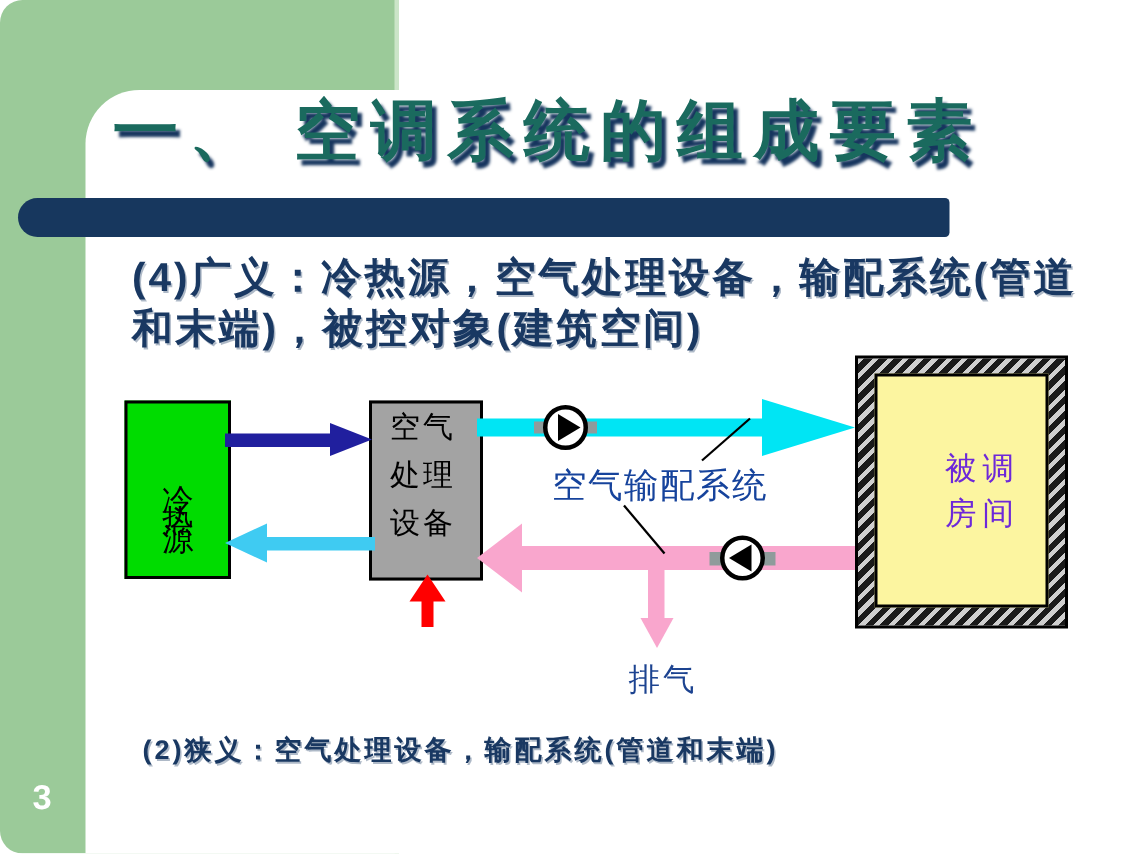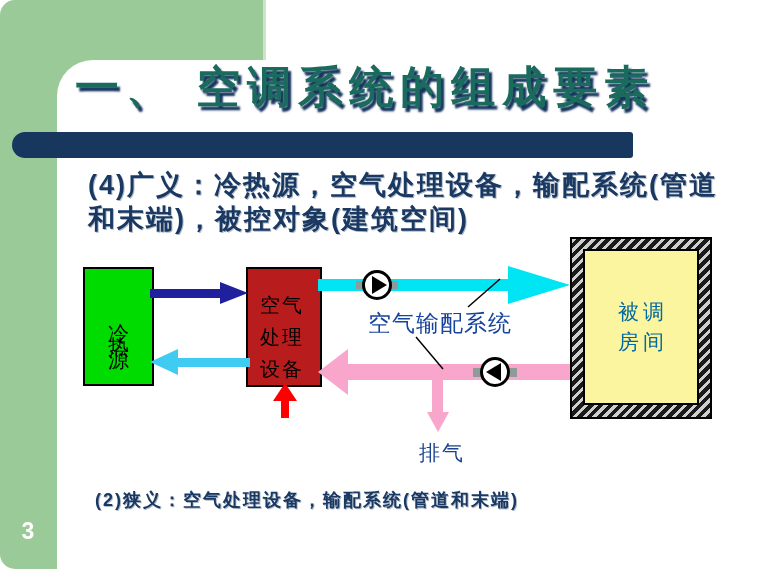--- a/index.html
+++ b/index.html
@@ -31,30 +31,30 @@
   
   .abs{position:absolute;z-index:4;}
   .shaft{position:absolute;z-index:4;}
   .tri{position:absolute;z-index:4;width:0;height:0;}
 
   
   .source-box{left:83px;top:267px;width:67px;height:115px;background:#00DC00;border:2px solid #000;
               display:flex;align-items:center;justify-content:center;}
   .source-label{writing-mode:vertical-rl;text-orientation:upright;color:#000;font-size:21px;
                 letter-spacing:13px;font-family:"Liberation Serif", serif;}
-  .ahu-box{left:246px;top:267px;width:72px;height:116px;background:#b91c1c;border:2px solid #000;
-           display:flex;align-items:flex-end;justify-content:center;}
+  .ahu-box{left:246px;top:267px;width:72px;height:116px;background:#a3a3a3;border:2px solid #000;
+           display:flex;align-items:flex-start;justify-content:center;}
   .ahu-label{width:48px;color:#000;font-size:20px;line-height:32px;letter-spacing:2px;
              font-family:"Liberation Serif", serif;text-align:left;}
   .room-outer{left:570px;top:237px;width:138px;height:178px;border:2px solid #000;
               background:repeating-linear-gradient(135deg,#CFCFCF 0 3px,#1A1A1A 3px 7px);}
   .room-inner{left:583px;top:249px;width:112px;height:152px;background:#FCF5A0;border:2px solid #000;
               display:flex;align-items:center;justify-content:center;z-index:5;}
-  .room-label{width:62px;color:#0369a1;font-size:21px;line-height:30px;letter-spacing:4px;
-              font-family:"Liberation Serif", serif;text-align:left;margin-left:16px;}
+  .room-label{width:62px;color:#6d28d9;font-size:21px;line-height:30px;letter-spacing:4px;
+              font-family:"Liberation Serif", serif;text-align:right;margin-left:16px;}
 
   
   .navy-shaft{left:150px;top:289px;width:72px;height:9px;background:#201F9E;}
   .navy-head{left:220px;top:282px;border-top:11px solid transparent;border-bottom:11px solid transparent;
              border-left:28px solid #201F9E;}
   
   .chilled-shaft{left:176px;top:358px;width:74px;height:9px;background:#3FCBF2;}
   .chilled-head{left:150px;top:349px;border-top:13px solid transparent;border-bottom:13px solid transparent;
                 border-right:28px solid #3FCBF2;}
   

